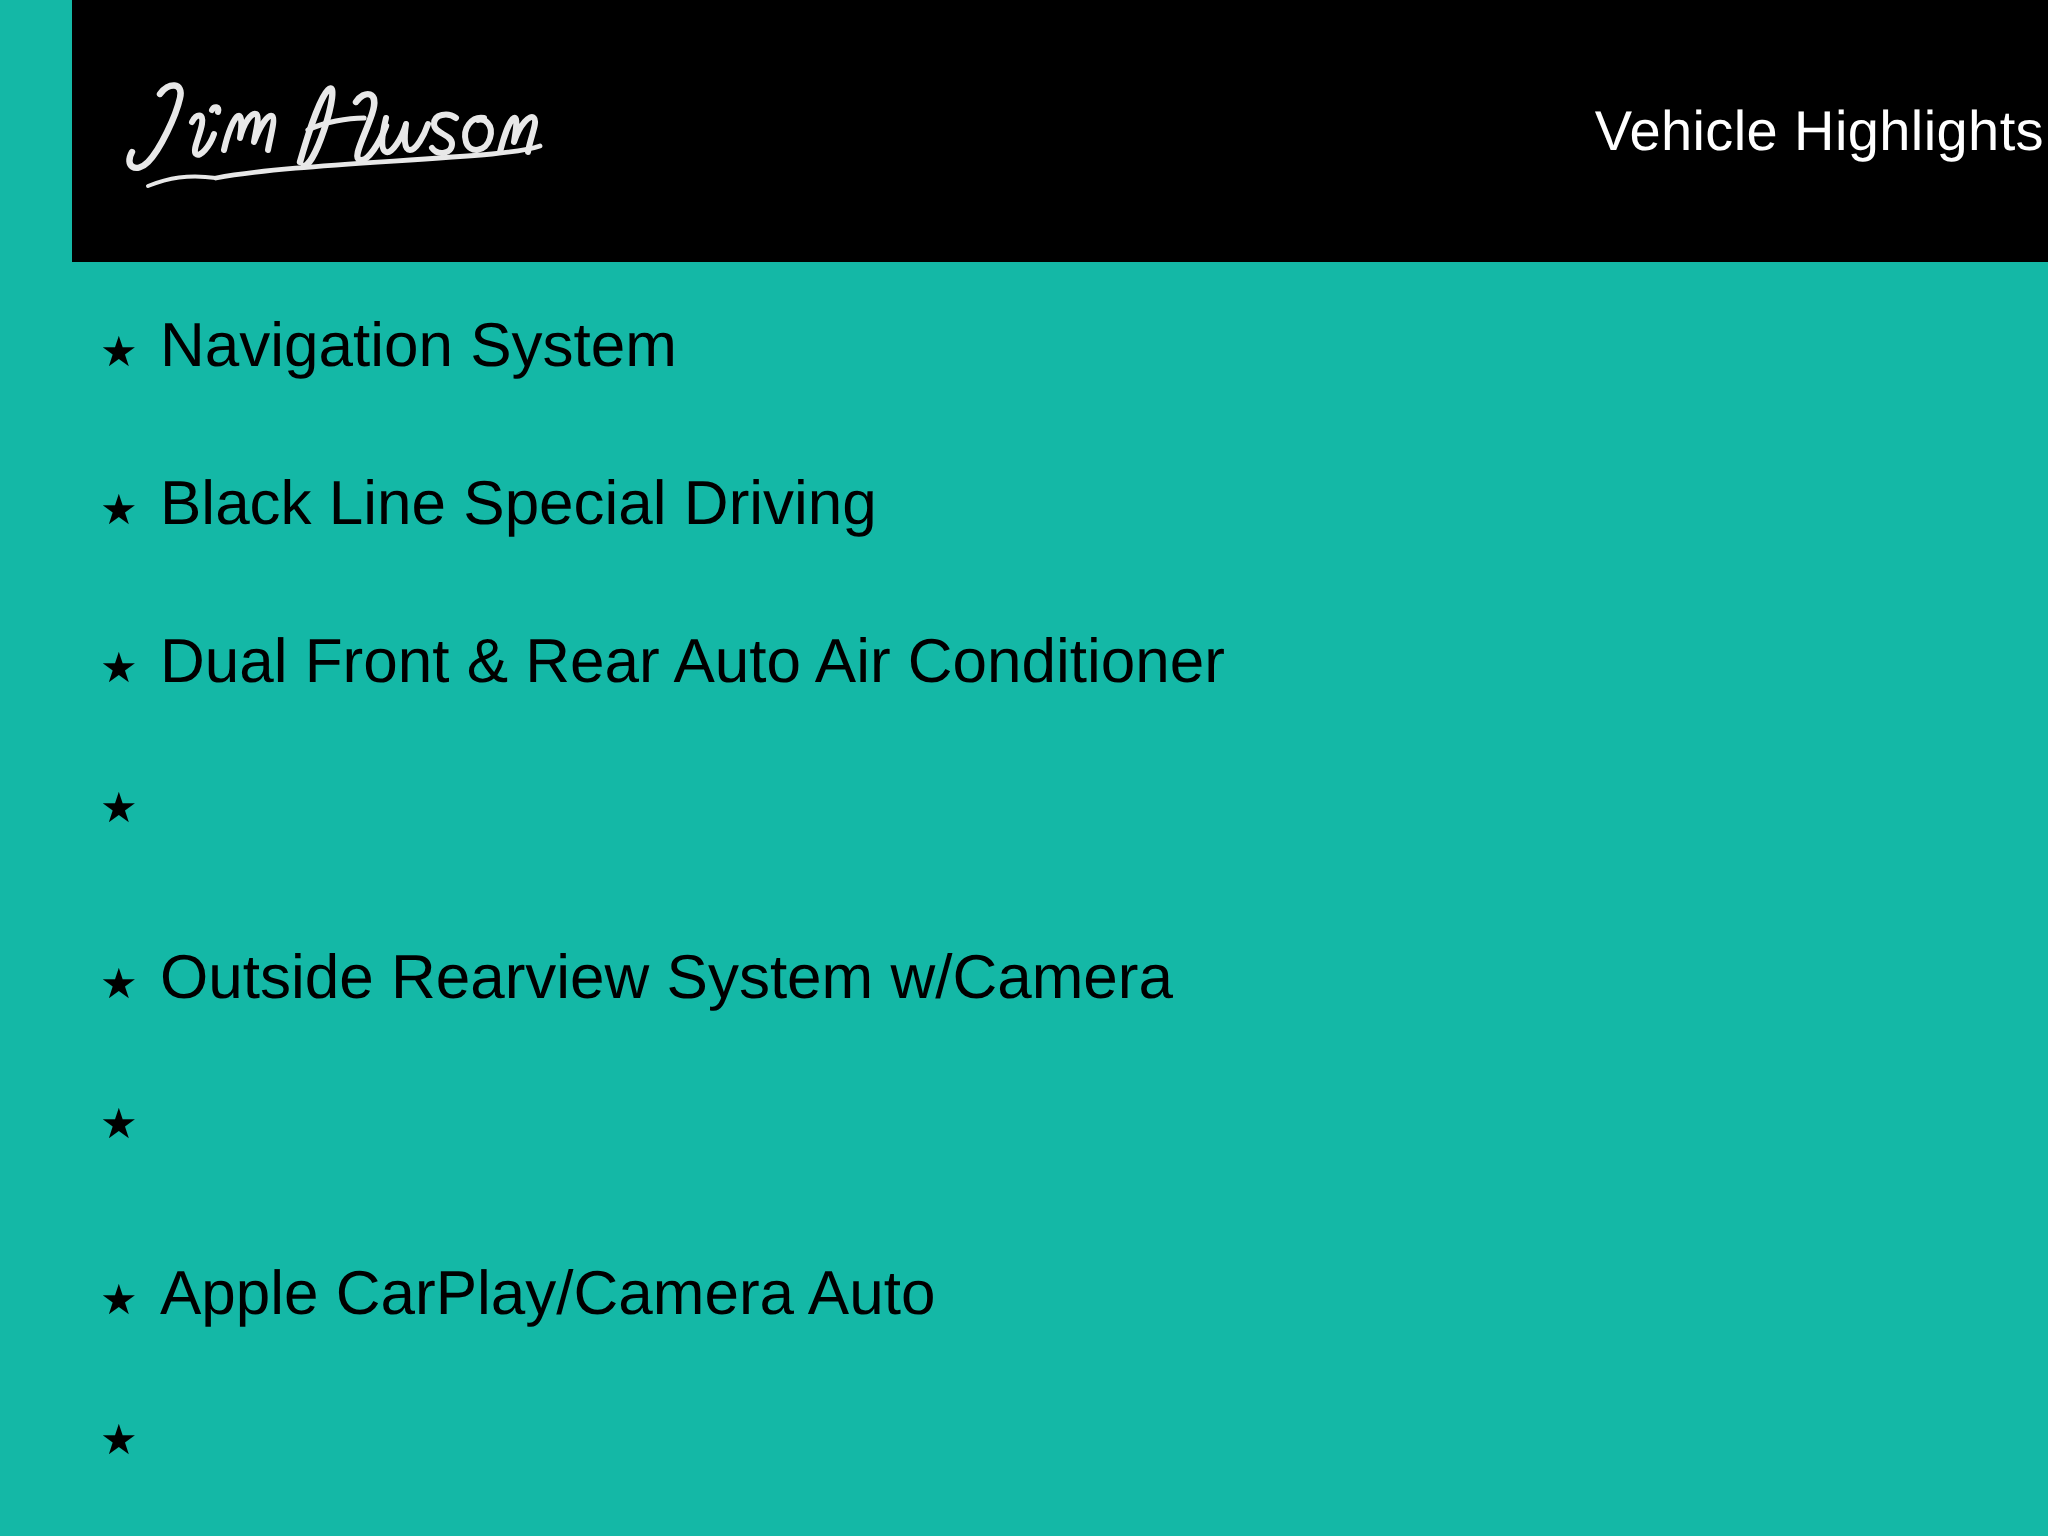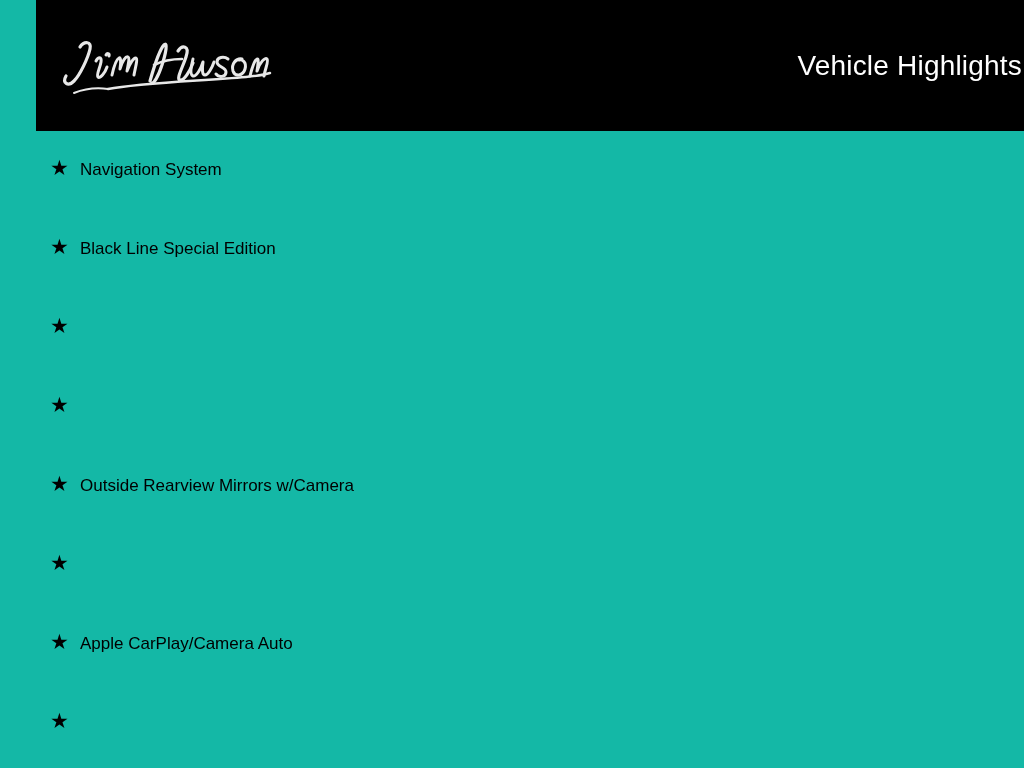--- a/index.html
+++ b/index.html
@@ -64,21 +64,21 @@
   .star-icon {
     display: inline-block;
     width: 30px;
     color: #000000;
     font-size: 21px;
     line-height: 1;
     flex: 0 0 30px;
   }
   .highlight-label {
     color: #000000;
-    font-size: 17px;
+    font-size: 31px;
     line-height: 1;
     white-space: nowrap;
   }
 </style>
 </head>
 <body>
 
 <div class="page">
 
   <div class="header">
@@ -111,34 +111,35 @@
 
   <ul class="highlights">
 
     <li class="highlight-item">
       <span class="star-icon">★</span>
       <span class="highlight-label">Navigation System</span>
     </li>
 
     <li class="highlight-item">
       <span class="star-icon">★</span>
-      <span class="highlight-label">Black Line Special Edition</span>
+      <span class="highlight-label">Black Line Special Driving</span>
+    </li>
+
+    <li class="highlight-item">
+      <span class="star-icon">★</span>
+      <span class="highlight-label">Dual Front &amp; Rear Auto Air Conditioner</span>
     </li>
 
     <li class="highlight-item">
       <span class="star-icon">★</span>
     </li>
 
     <li class="highlight-item">
       <span class="star-icon">★</span>
-    </li>
-
-    <li class="highlight-item">
-      <span class="star-icon">★</span>
-      <span class="highlight-label">Outside Rearview Mirrors w/Camera</span>
+      <span class="highlight-label">Outside Rearview System w/Camera</span>
     </li>
 
     <li class="highlight-item">
       <span class="star-icon">★</span>
     </li>
 
     <li class="highlight-item">
       <span class="star-icon">★</span>
       <span class="highlight-label">Apple CarPlay/Camera Auto</span>
     </li>

